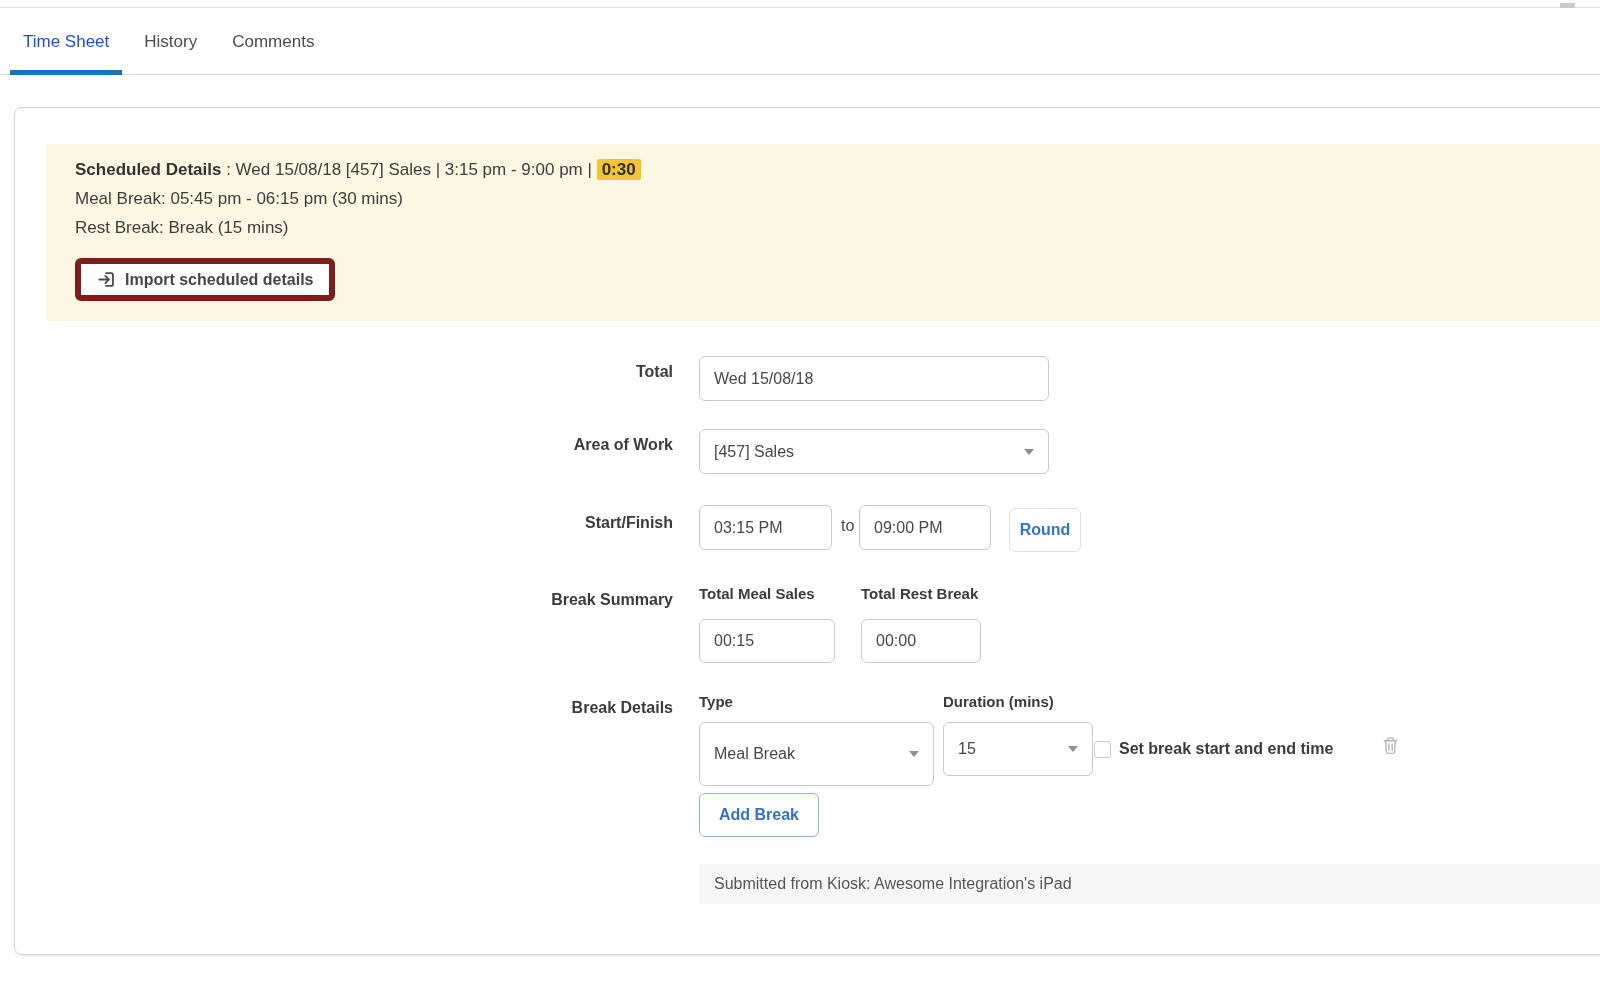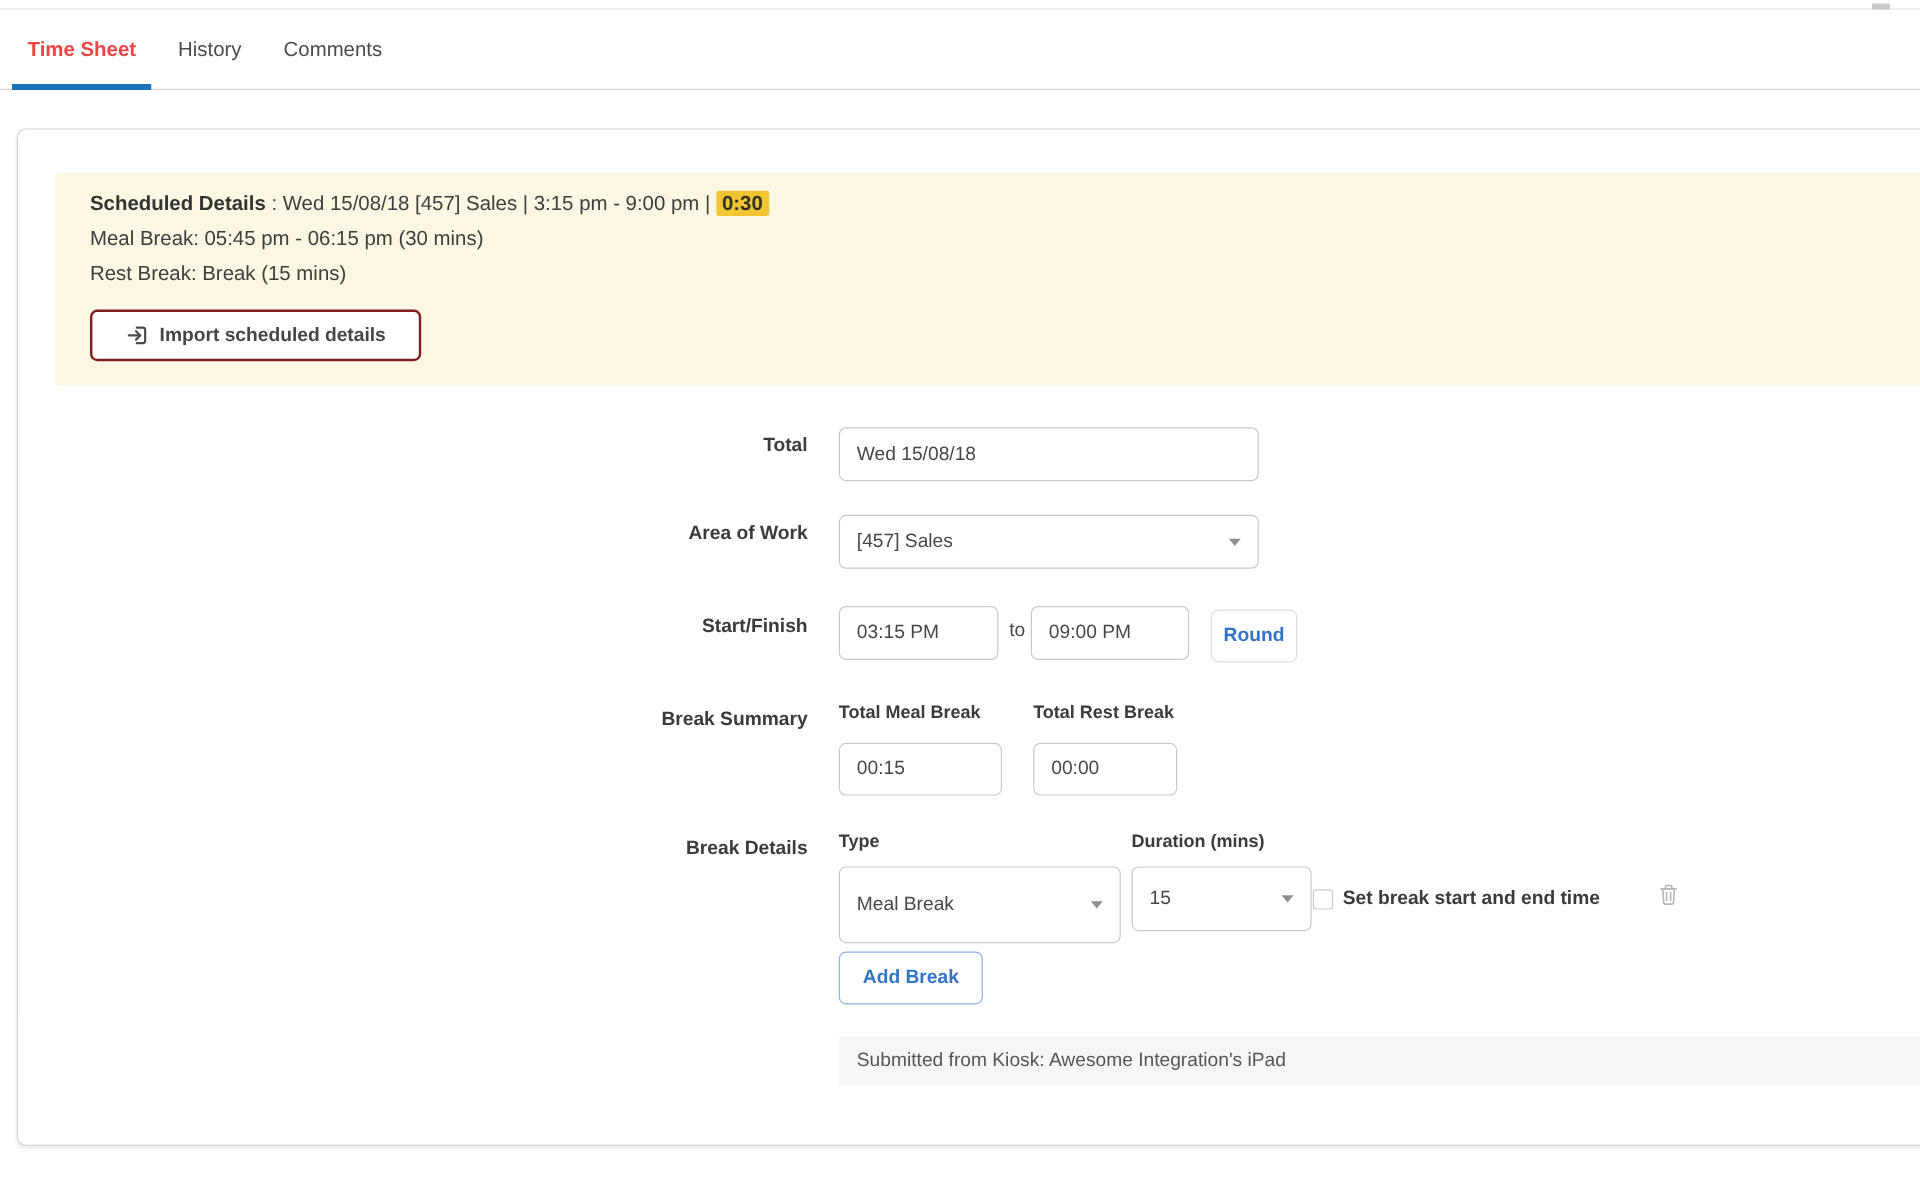--- a/index.html
+++ b/index.html
@@ -13,33 +13,33 @@
     overflow:hidden;
   }
 
   
   .topbar { position:absolute; top:0; left:0; right:0; height:8px; background:#fff; border-bottom:1px solid #e4e4e4; }
   .win-handle { position:absolute; top:3px; right:25px; width:15px; height:5px; background:#c9c9c9; border-radius:1px; }
 
   
   .tabbar { position:absolute; top:9px; left:0; right:0; height:66px; background:#fff; border-bottom:1px solid #d8d8d8; display:flex; align-items:stretch; padding-left:10px; }
   .tab { position:relative; display:flex; align-items:center; padding:0 13px; font-size:17px; color:#4b4b4b; cursor:pointer; }
-  .tab.active { font-weight:bold; color:#ef4444; }
+  .tab.active { font-weight:normal; color:#1d4ed8; }
   .tab + .tab { margin-left:9px; }
   .tab-underline { position:absolute; left:0; right:0; bottom:-1px; height:5px; background:#1a72bd; }
 
   
   .card { position:absolute; left:14px; top:107px; right:-12px; height:848px; background:#fff; border:1px solid #d4d4d4; border-radius:8px; box-shadow:0 2px 3px rgba(0,0,0,0.07); }
 
   
   .notice { position:absolute; left:31px; right:0; top:36px; height:177px; background:#fbf7e2; border-radius:3px; }
   .notice-text { position:absolute; left:29px; top:11px; font-size:17px; line-height:29px; color:#3d3d3d; }
   .notice-title { font-weight:bold; color:#333; }
   .hl { background:#f1c431; font-weight:bold; padding:1px 5px; border-radius:2px; color:#32302a; }
-  .import-btn { position:absolute; left:29px; top:114px; height:43px; display:inline-flex; align-items:center; gap:9px; padding:0 28px; background:#fff; border:2px solid #7f1d1d; border-radius:6px; font-weight:bold; font-size:16px; color:#464646; font-family:inherit; cursor:pointer; }
+  .import-btn { position:absolute; left:29px; top:114px; height:43px; display:inline-flex; align-items:center; gap:9px; padding:0 16px; background:#fff; border:6px solid #7f1d1d; border-radius:6px; font-weight:bold; font-size:16px; color:#464646; font-family:inherit; cursor:pointer; }
 
   
   .rowlabel { position:absolute; width:260px; left:398px; text-align:right; font-weight:bold; font-size:16px; color:#3b3b3b; }
   .sublabel { position:absolute; font-weight:bold; font-size:15px; color:#3b3b3b; }
   .tsfield { position:absolute; border:1px solid #c9c9c9; border-radius:6px; background:#fff; font-size:16px; font-weight:400; color:#474747; padding:0 14px; font-family:inherit; }
   input.tsfield { outline:none; }
   .select { display:flex; align-items:center; justify-content:space-between; cursor:pointer; }
   .chev { width:0; height:0; border-left:5px solid transparent; border-right:5px solid transparent; border-top:6px solid #8f8f8f; flex:0 0 auto; }
   .to-label { position:absolute; font-size:16px; color:#4a4a4a; }
   .link-btn { position:absolute; background:#fff; border:1px solid #e0e0e0; border-radius:6px; color:#3273c5; font-weight:bold; font-size:16px; display:flex; align-items:center; justify-content:center; font-family:inherit; cursor:pointer; }
@@ -98,21 +98,21 @@
     <span class="chev"></span>
   </div>
 
   <div class="rowlabel" style="top:406px;">Start/Finish</div>
   <input class="tsfield" type="text" style="left: 684px; top: 397px; width: 133px; height: 45px;" value="03:15 PM">
   <span class="to-label" style="left:826px; top:409px;">to</span>
   <input class="tsfield" type="text" style="left: 844px; top: 397px; width: 132px; height: 45px;" value="09:00 PM">
   <button class="link-btn" style="left:994px; top:400px; width:72px; height:44px;">Round</button>
 
   <div class="rowlabel" style="top:483px;">Break Summary</div>
-  <div class="sublabel" style="left:684px; top:477px;">Total Meal Break</div>
+  <div class="sublabel" style="left:684px; top:477px;">Total Meal Sales</div>
   <div class="sublabel" style="left:846px; top:477px;">Total Rest Break</div>
   <input class="tsfield" type="text" style="left: 684px; top: 511px; width: 136px; height: 44px;" value="00:15">
   <input class="tsfield" type="text" style="left: 846px; top: 511px; width: 120px; height: 44px;" value="00:00">
 
   <div class="rowlabel" style="top:591px;">Break Details</div>
   <div class="sublabel" style="left:684px; top:585px;">Type</div>
   <div class="sublabel" style="left:928px; top:585px;">Duration (mins)</div>
   <div class="tsfield select" style="left:684px; top:614px; width:235px; height:64px;">
     <span>Meal Break</span>
     <span class="chev"></span>

